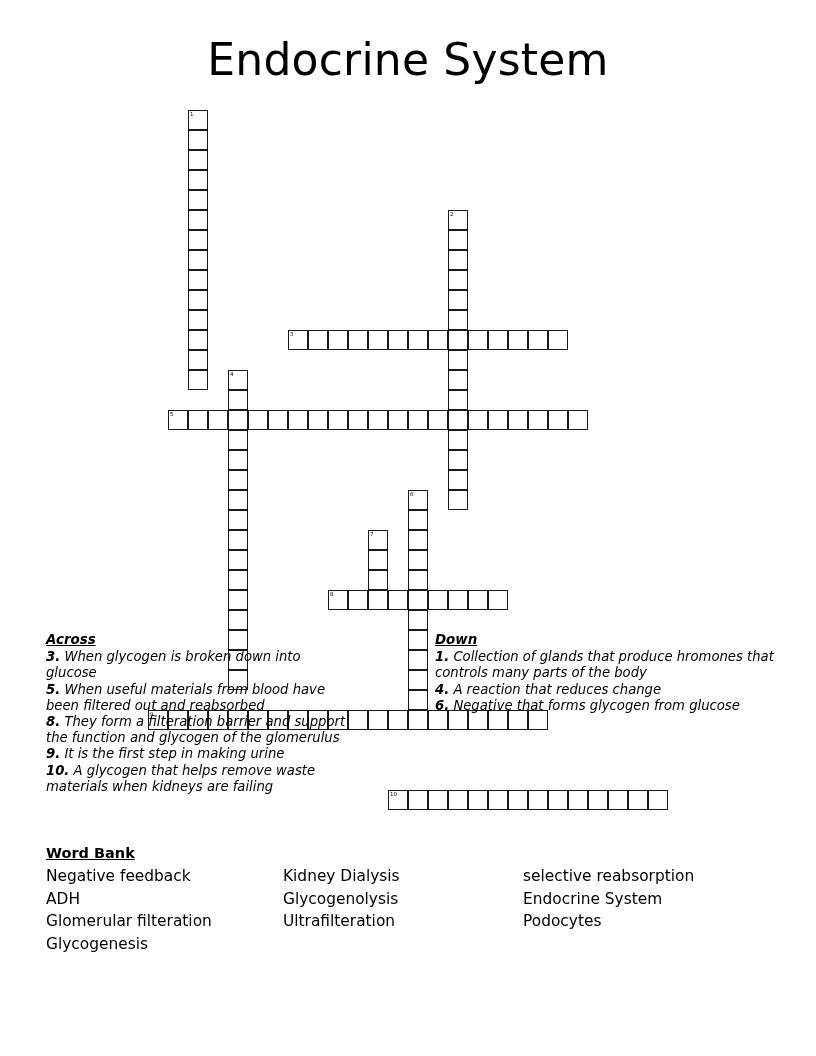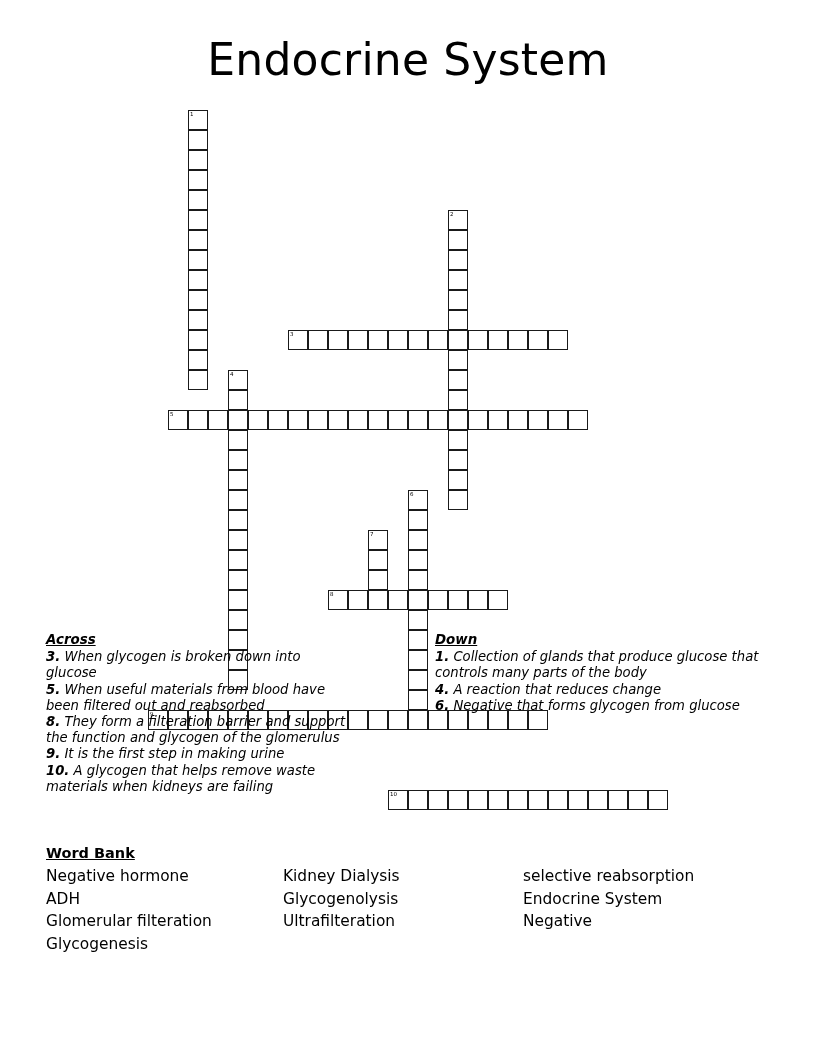--- a/index.html
+++ b/index.html
@@ -284,41 +284,41 @@
         <p class="clue-item"><span class="clue-num">5.</span><span> When useful materials from blood have been filtered out and reabsorbed</span></p>
         <p class="clue-item"><span class="clue-num">8.</span><span> They form a filteration barrier and support the function and glycogen of the glomerulus</span></p>
         <p class="clue-item"><span class="clue-num">9.</span><span> It is the first step in making urine</span></p>
         <p class="clue-item"><span class="clue-num">10.</span><span> A glycogen that helps remove waste materials when kidneys are failing</span></p>
       </div>
   </div>
 
   <div class="clue-col" id="down-column">
     <span class="clue-heading">Down</span>
     <div id="down-list">
-        <p class="clue-item"><span class="clue-num">1.</span><span> Collection of glands that produce glucose that controls many parts of the body</span></p>
+        <p class="clue-item"><span class="clue-num">1.</span><span> Collection of glands that produce hromones that controls many parts of the body</span></p>
         <p class="clue-item"><span class="clue-num">4.</span><span> A reaction that reduces change</span></p>
         <p class="clue-item"><span class="clue-num">6.</span><span> Negative that forms glycogen from glucose</span></p>
       </div>
   </div>
 
 </div>
 
 <div id="word-bank">
   <span id="word-bank-heading">Word Bank</span>
   <div class="wb-grid" id="word-bank-grid" style="height: 90.4px;">
       <div class="wb-col wb-col-0">
-        <span class="wb-word">Negative hormone</span>
+        <span class="wb-word">Negative feedback</span>
         <span class="wb-word">ADH</span>
         <span class="wb-word">Glomerular filteration</span>
         <span class="wb-word">Glycogenesis</span>
       </div>
       <div class="wb-col wb-col-1">
         <span class="wb-word">Kidney Dialysis</span>
         <span class="wb-word">Glycogenolysis</span>
         <span class="wb-word">Ultrafilteration</span>
       </div>
       <div class="wb-col wb-col-2">
         <span class="wb-word">selective reabsorption</span>
         <span class="wb-word">Endocrine System</span>
-        <span class="wb-word">Negative</span>
+        <span class="wb-word">Podocytes</span>
       </div>
     </div>
 </div>
 
 </body></html>

